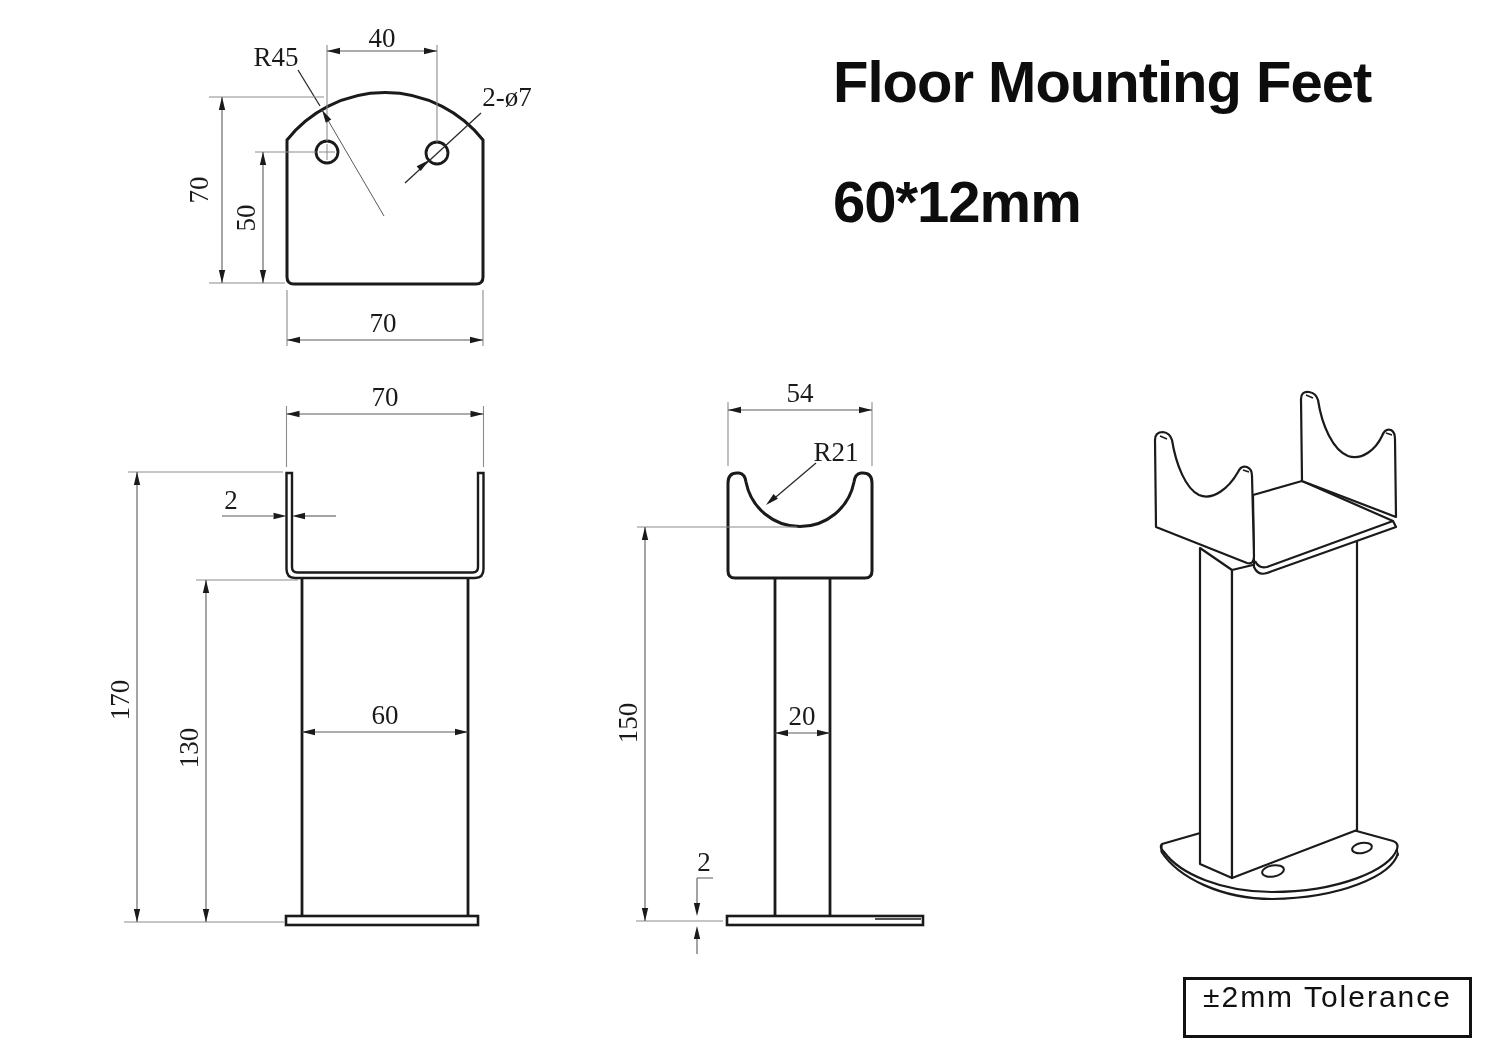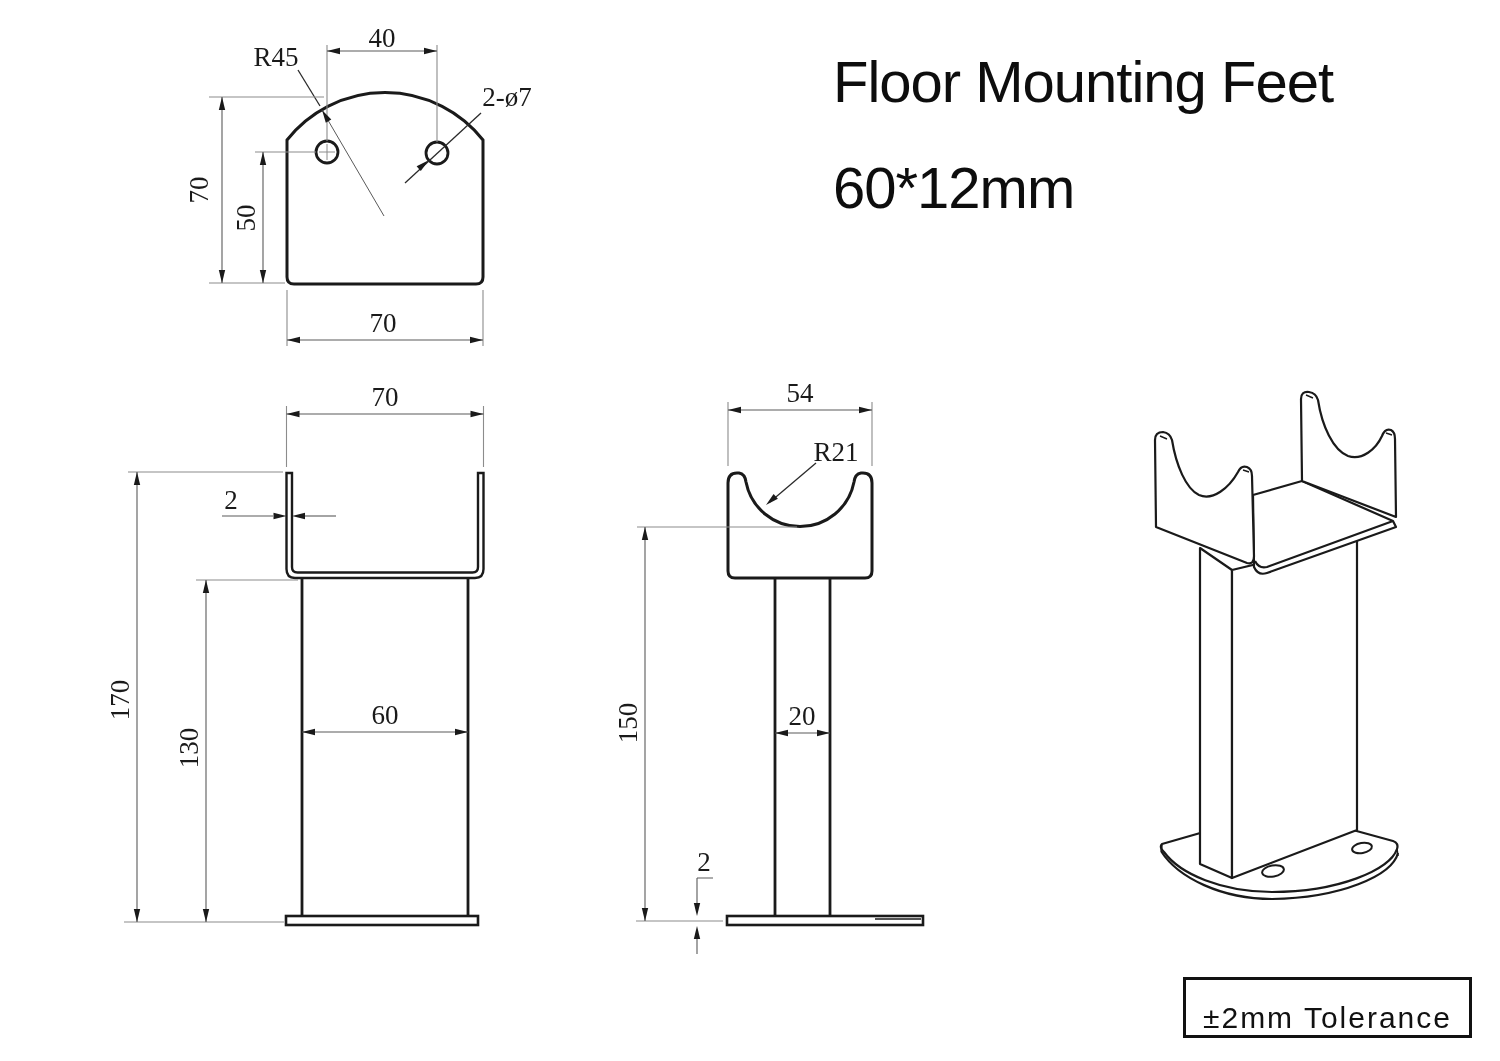--- a/index.html
+++ b/index.html
@@ -8,27 +8,27 @@
     position:relative; width:1500px; height:1061px;
     background:#ffffff; overflow:hidden;
     font-family:"Liberation Sans", sans-serif;
   }
   svg text {
     font-family:"Liberation Serif", serif;
     font-size:27px; fill:#1a1a1a;
   }
   .title-block {
     position:absolute; left:833px; top:42px; width:660px;
-    color:#0d0d0d; font-weight:normal; font-size:58px; line-height:80px;
+    color:#0d0d0d; font-weight:bold; font-size:58px; line-height:80px;
     letter-spacing:-1px;
   }
-  .title-line3 { margin-top:26px; }
+  .title-line3 { margin-top:40px; }
   .tolerance-box {
     position:absolute; left:1183px; top:977px; width:289px; height:61px;
-    border:3px solid #111; display:flex; align-items:flex-end; justify-content:center;
+    border:3px solid #111; display:flex; align-items:flex-start; justify-content:center;
     font-size:30px; color:#111; letter-spacing:2px; font-weight:400;
     white-space:nowrap;
   }
 </style>
 </head>
 <body>
 
 <div class="page">
 
   <div class="title-block">

